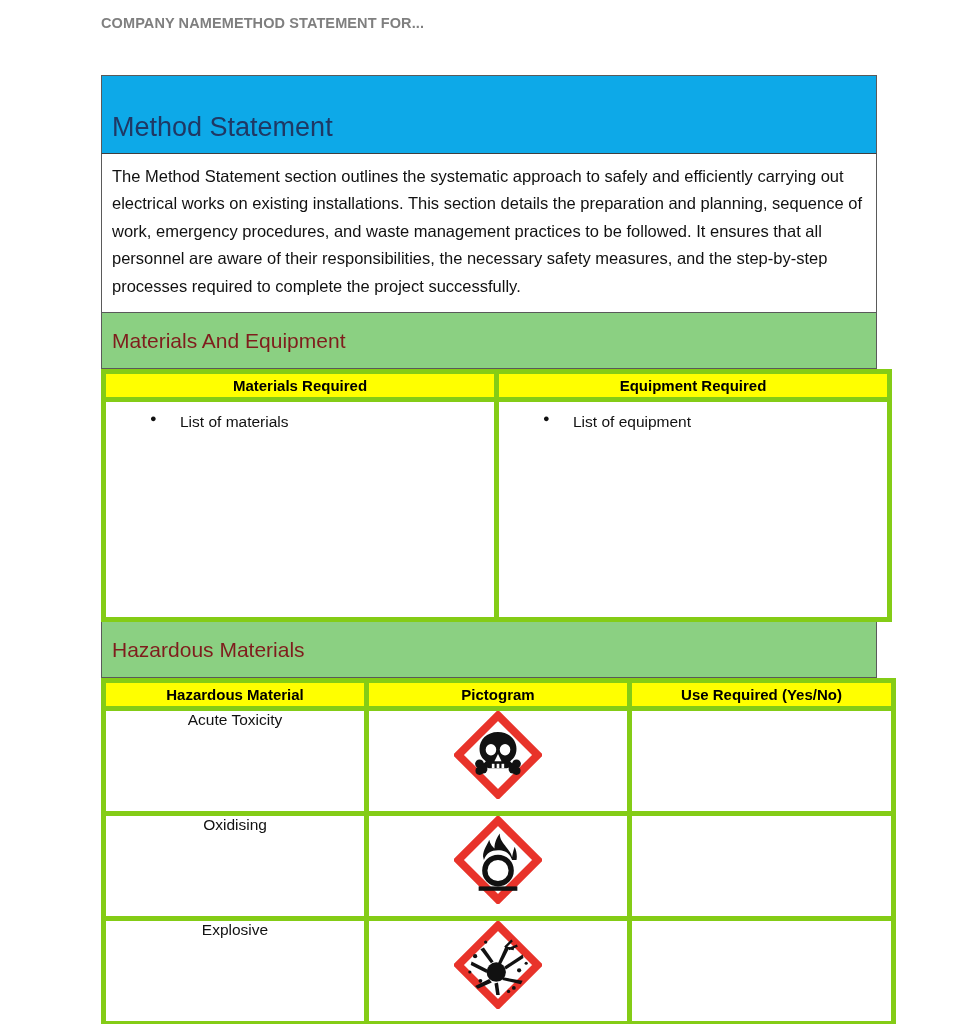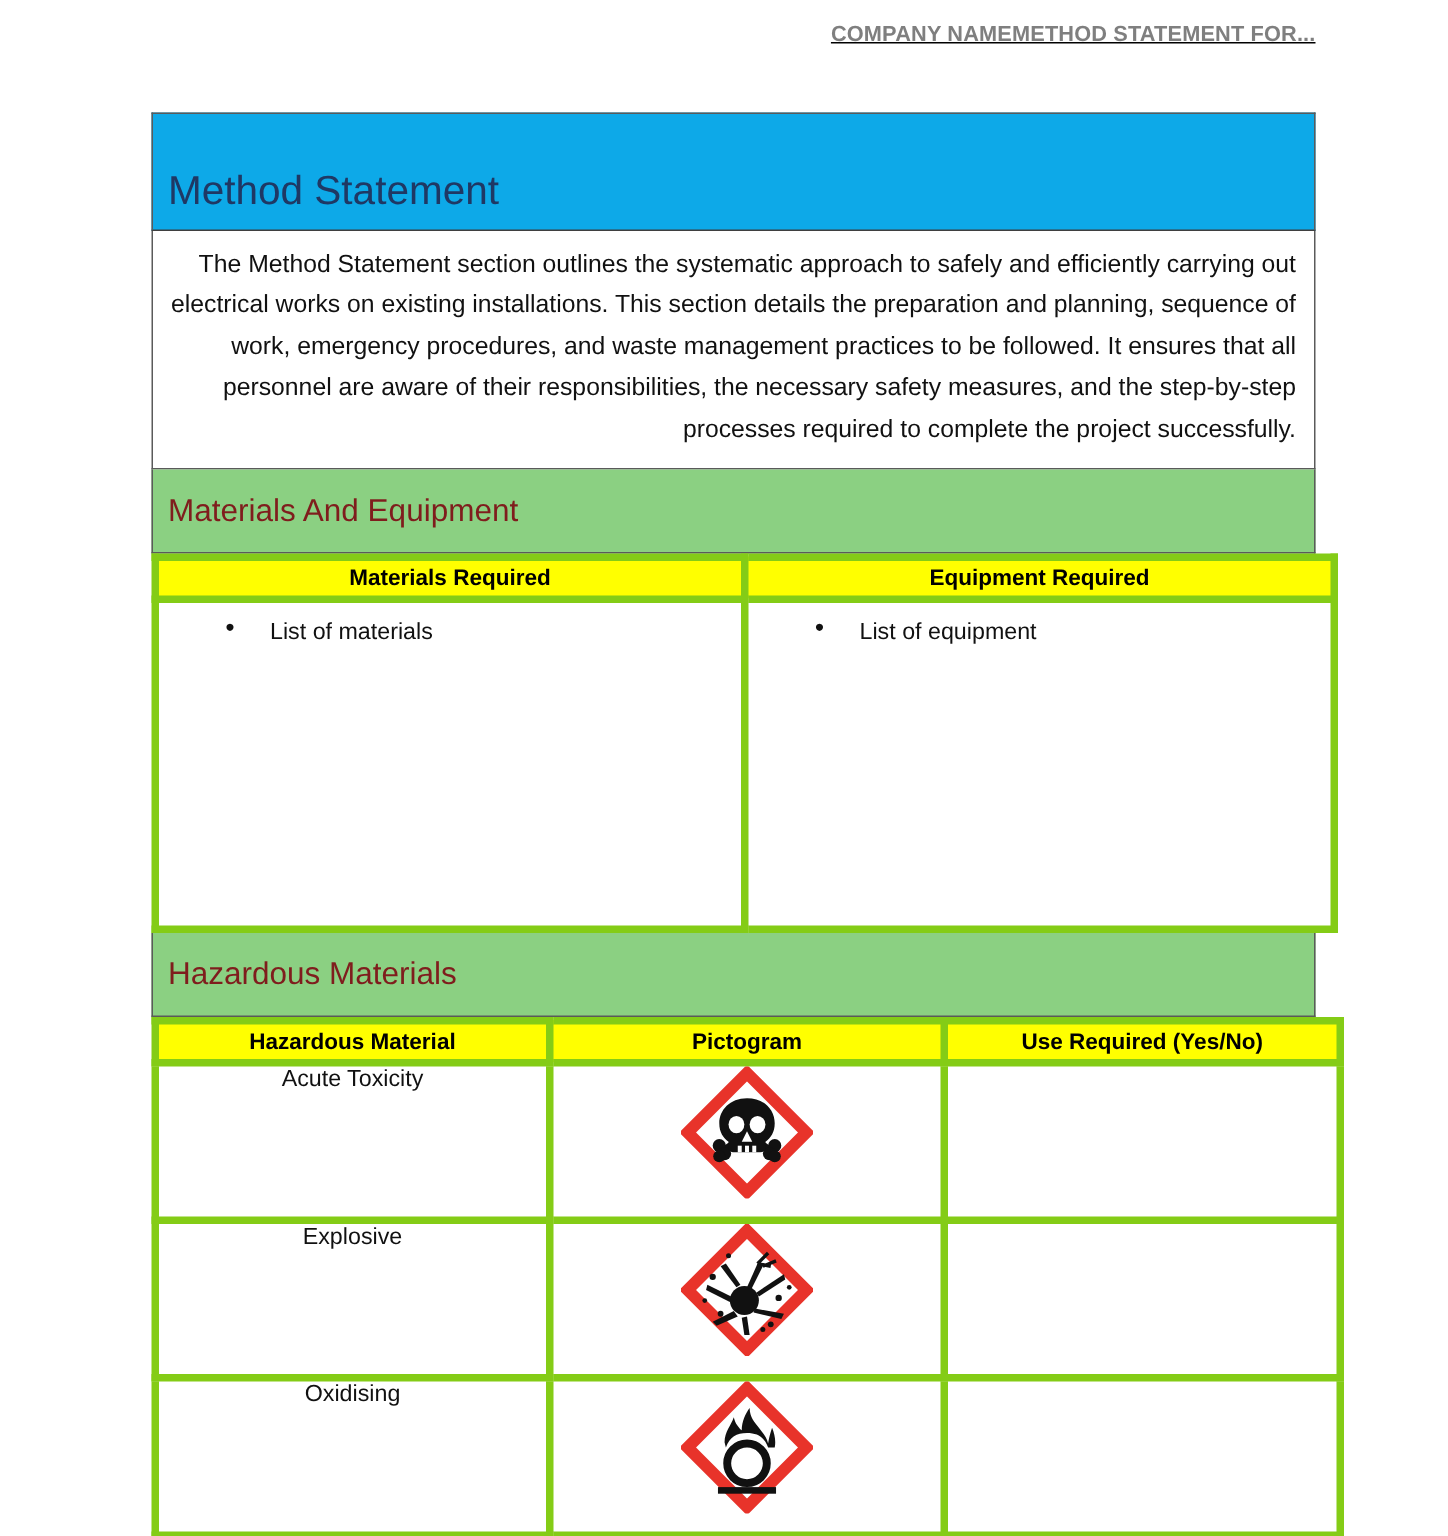--- a/index.html
+++ b/index.html
@@ -18,22 +18,21 @@
 
   
   .page-header {
     position: absolute;
     top: 0;
     left: 101px;
     width: 776px;
     height: 46px;
     display: flex;
     align-items: center;
-    justify-content: flex-end;
-    text-decoration: underline;
+    justify-content: flex-start;
   }
   .hdr-text {
     font-size: 14.5px;
     font-weight: bold;
     letter-spacing: 0.1px;
     color: #7f7f7f;
     white-space: nowrap;
   }
 
   
@@ -61,21 +60,20 @@
     color: #1F3864;
     line-height: 1.1;
   }
 
   
   .intro-block {
     border: 1px solid #5a5a5a;
     border-top: none;
     box-sizing: border-box;
     padding: 9px 12px 12px 10px;
-    text-align: right;
   }
   .intro-text {
     font-size: 16.5px;
     line-height: 1.66;
     color: #111111;
   }
 
   
   .section-bar {
     background: #8BD082;
@@ -245,20 +243,37 @@
               <circle cx="29" cy="68" r="4.6"></circle>
                   <circle cx="71" cy="68" r="4.6"></circle>
             </g>
             <path d="M50 24 C37 24 29 33 29 43 C29 50 32 54 36 57 L36 62 C36 64 38 65 40 65 L60 65 C62 65 64 64 64 62 L64 57 C68 54 71 50 71 43 C71 33 63 24 50 24 Z" fill="#111111"></path>
             <ellipse cx="42" cy="44" rx="6" ry="6.5" fill="#ffffff"></ellipse>
             <ellipse cx="58" cy="44" rx="6" ry="6.5" fill="#ffffff"></ellipse>
             <path d="M50 49 L46 57 L54 57 Z" fill="#ffffff"></path>
             <rect x="43" y="60" width="3" height="5" fill="#ffffff"></rect>
             <rect x="48.5" y="60" width="3" height="5" fill="#ffffff"></rect>
             <rect x="54" y="60" width="3" height="5" fill="#ffffff"></rect>
+          </svg>
+        </span>
+      </td>
+      <td class="hz-use"></td>
+    </tr>
+
+    <tr>
+      <td class="hz-label">Oxidising</td>
+      <td class="hz-picto">
+        <span class="picto-wrap">
+          <svg width="88" height="88" viewBox="0 0 100 100" aria-hidden="true">
+            <polygon points="50,5 95,50 50,95 5,50" fill="#ffffff" stroke="#E8332A" stroke-width="9"></polygon>
+            <g fill="#111111">
+              <path d="M33 46 C33 38 38 33 40 27 C41 32 44 35 46 37 C46 30 49 24 52 20 C52 27 56 31 59 35 C62 39 65 42 66 47 C67 41 68 38 69 35 C71 40 72 45 71 50 L66 50 C63 42 58 39 50 39 C42 39 37 42 34 50 Z"></path>
+              <circle cx="50" cy="62" r="15" fill="none" stroke="#111111" stroke-width="6"></circle>
+              <rect x="28" y="80" width="44" height="5"></rect>
+            </g>
           </svg>
         </span>
       </td>
       <td class="hz-use"></td>
     </tr>
 
     <tr>
       <td class="hz-label">Explosive</td>
       <td class="hz-picto">
         <span class="picto-wrap">
@@ -283,37 +298,20 @@
               <circle cx="18" cy="58" r="1.8"></circle>
                   <circle cx="82" cy="48" r="1.8"></circle>
             </g>
           </svg>
         </span>
       </td>
       <td class="hz-use"></td>
     </tr>
 
     <tr>
-      <td class="hz-label">Oxidising</td>
-      <td class="hz-picto">
-        <span class="picto-wrap">
-          <svg width="88" height="88" viewBox="0 0 100 100" aria-hidden="true">
-            <polygon points="50,5 95,50 50,95 5,50" fill="#ffffff" stroke="#E8332A" stroke-width="9"></polygon>
-            <g fill="#111111">
-              <path d="M33 46 C33 38 38 33 40 27 C41 32 44 35 46 37 C46 30 49 24 52 20 C52 27 56 31 59 35 C62 39 65 42 66 47 C67 41 68 38 69 35 C71 40 72 45 71 50 L66 50 C63 42 58 39 50 39 C42 39 37 42 34 50 Z"></path>
-              <circle cx="50" cy="62" r="15" fill="none" stroke="#111111" stroke-width="6"></circle>
-              <rect x="28" y="80" width="44" height="5"></rect>
-            </g>
-          </svg>
-        </span>
-      </td>
-      <td class="hz-use"></td>
-    </tr>
-
-    <tr>
       <td class="hz-label-cut"></td>
       <td class="hz-picto-cut">
         <span class="picto-cut">
           <svg width="88" height="88" viewBox="0 0 100 100" aria-hidden="true" style="margin-top:-1px">
             <polygon points="50,5 95,50 50,95 5,50" fill="#ffffff" stroke="#E8332A" stroke-width="9"></polygon>
             <g fill="#111111">
               <path d="M36 62 C34 52 40 46 43 38 C44 45 47 48 50 51 C50 41 54 33 58 27 C58 36 63 41 66 47 C69 53 70 59 68 65 C65 73 57 78 50 78 C43 78 37 72 36 62 Z"></path>
               <rect x="28" y="82" width="44" height="5"></rect>
             </g>
           </svg>

